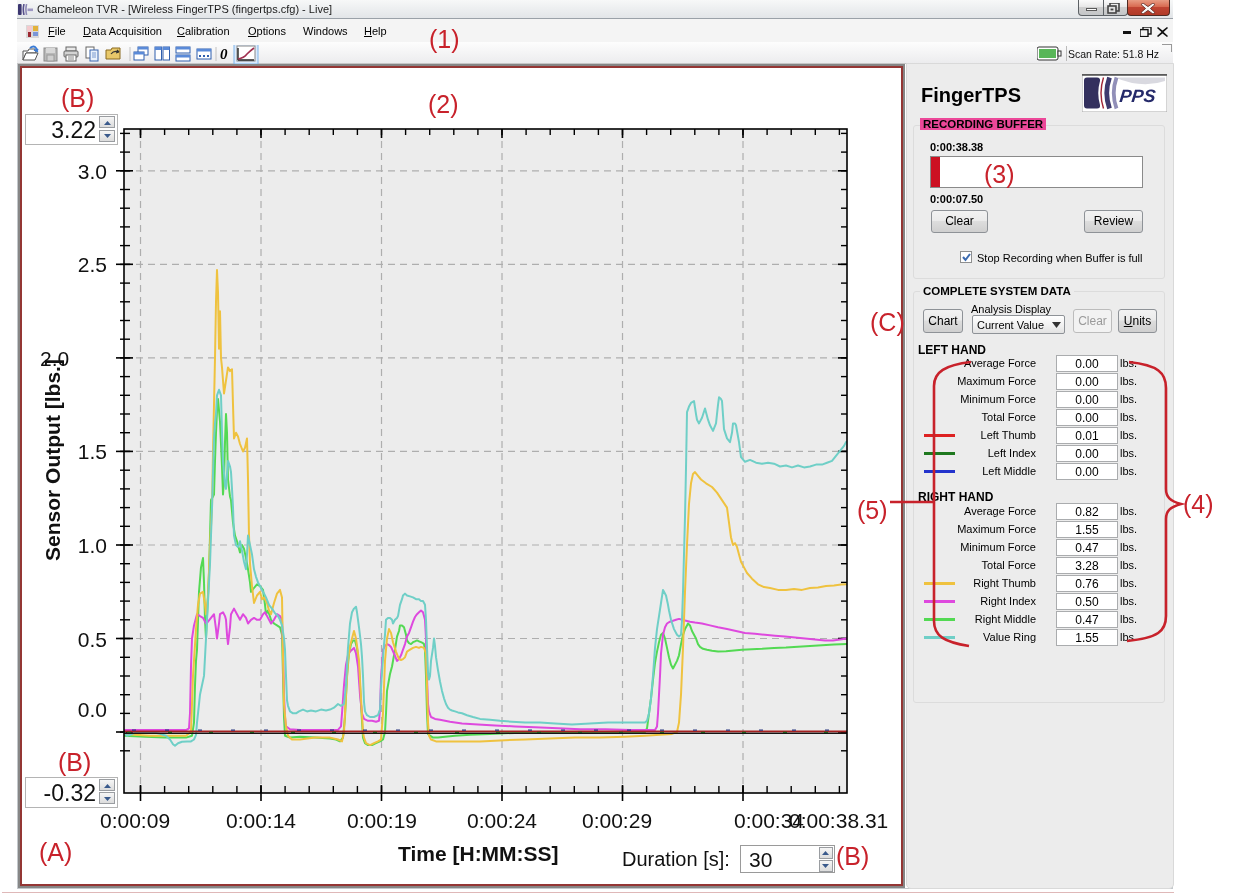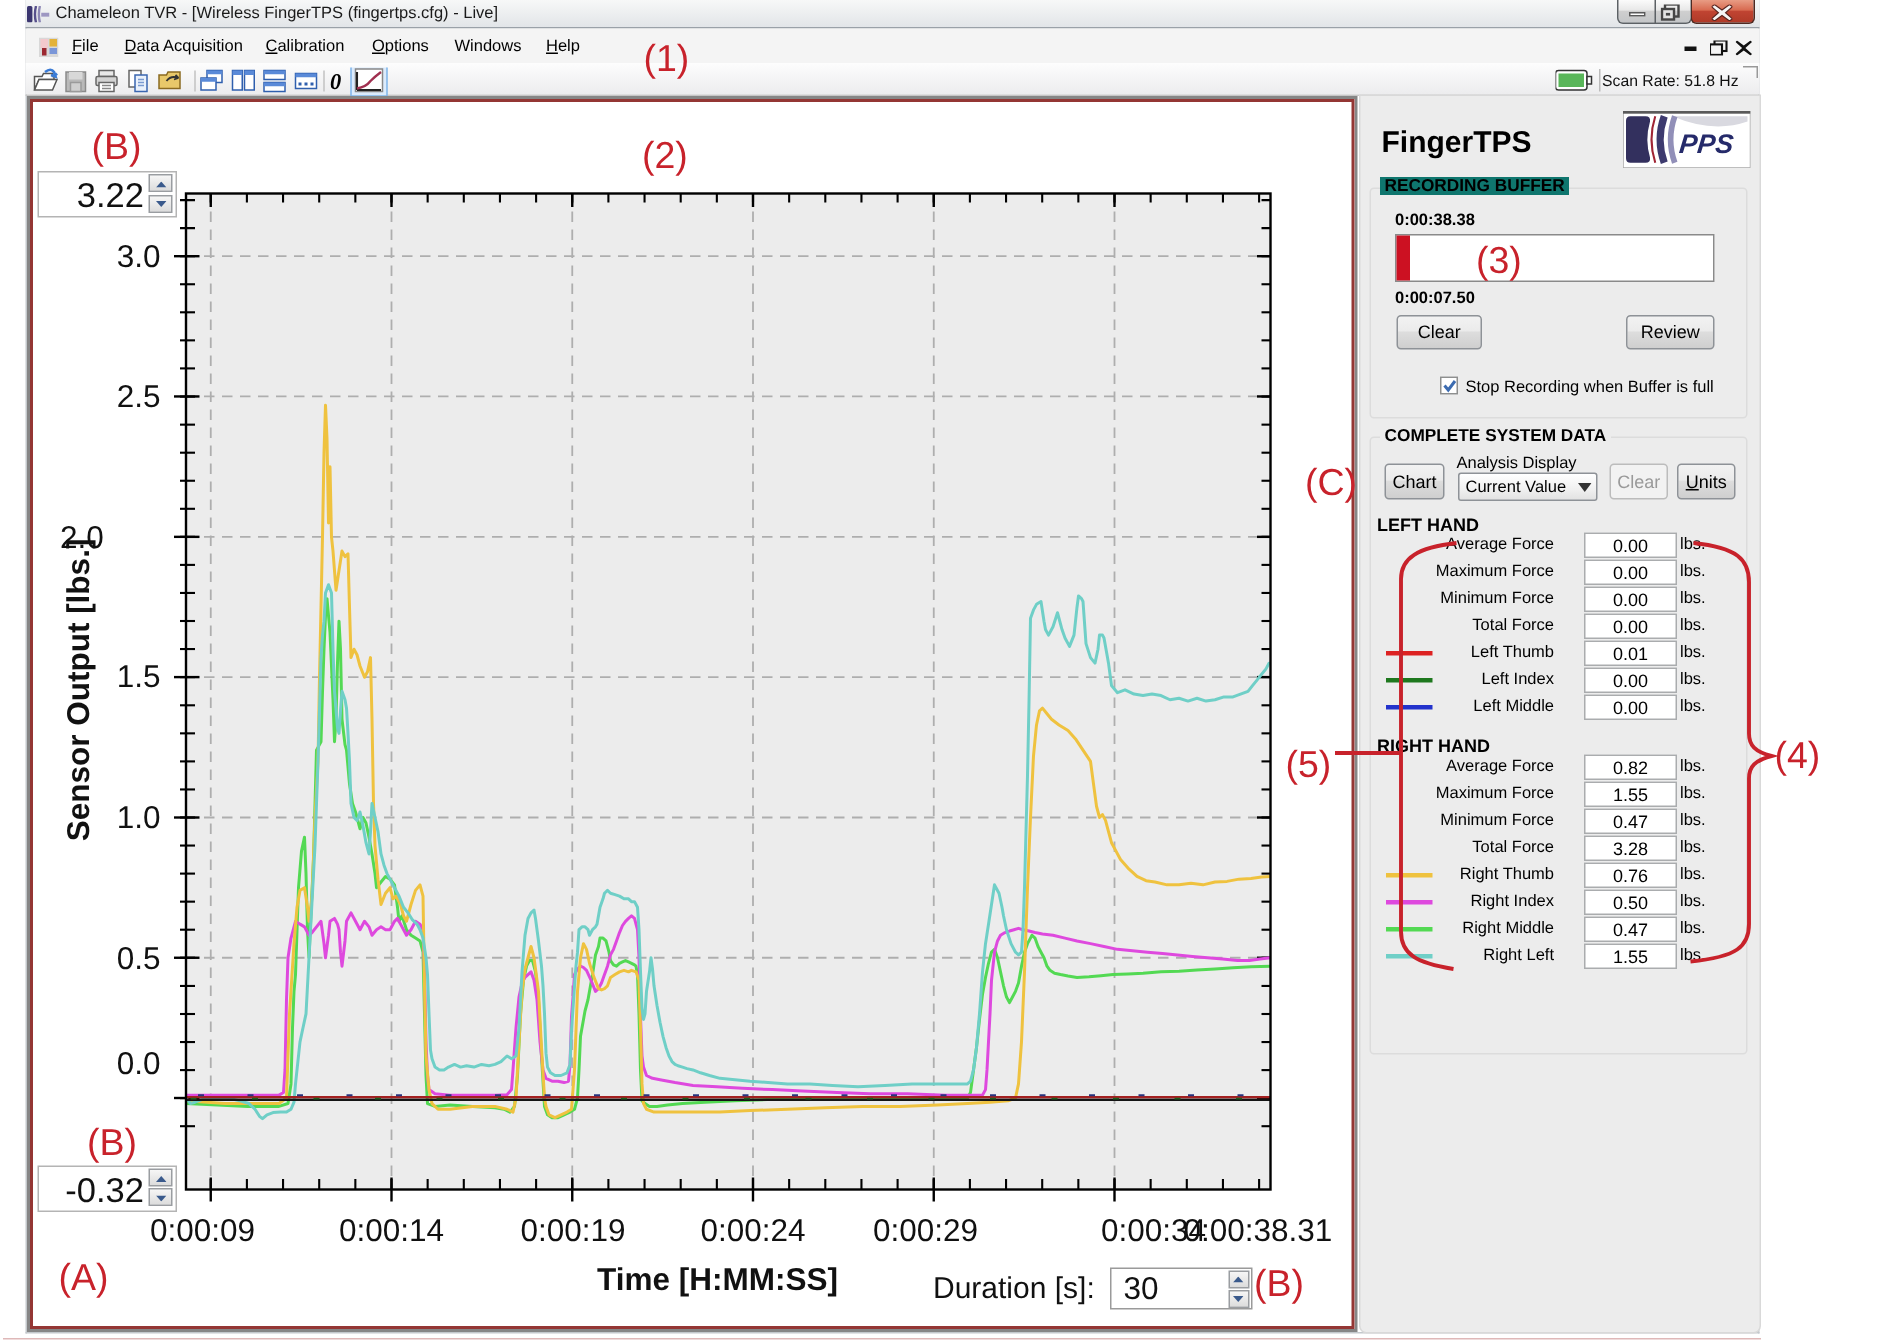--- a/index.html
+++ b/index.html
@@ -369,21 +369,21 @@
     <rect x="0" y="0" width="85" height="38" fill="#fff" stroke="#a8a8a8"></rect>
     <rect x="0" y="0" width="85" height="1.8" fill="#5a5a5a"></rect>
     <path d="M33 3.5 Q60 15 83 7 L83 3.5 Z" fill="#d9d9e0"></path>
     <path d="M5 3.5 h10 q3.5 0 3 3.5 q-3.5 12 0 24 q0.5 3.5 -3 3.5 h-10 q-3 0 -3 -3 v-25 q0 -3 3 -3 z" fill="#33305e"></path>
     <path d="M21.5 3.5 Q16.5 19 21.5 34.5" fill="none" stroke="#a02535" stroke-width="1.4"></path>
     <path d="M27.5 3.5 Q22 19 27.5 34.5" fill="none" stroke="#3d3a6e" stroke-width="4.8"></path>
     <path d="M34.5 3.5 Q29 19 34.5 34.5" fill="none" stroke="#918fb8" stroke-width="3.8"></path>
     <text x="40" y="28" font-size="18" font-weight="bold" font-style="italic" fill="#252a6a" font-family="Liberation Sans,sans-serif" transform="skewX(-6)">PPS</text>
   </svg>
 <div class="a" style="left:913px;top:125px;width:252px;height:154px;border:1px solid #dcdcdc;border-radius:3px"></div>
-<div class="a b" style="left:920px;top:118px;font-size:11.5px;background:#0f766e;padding:0 3px">RECORDING BUFFER</div>
+<div class="a b" style="left:920px;top:118px;font-size:11.5px;background:#ec4899;padding:0 3px">RECORDING BUFFER</div>
 <div class="a b" style="left:930px;top:141px;font-size:11px">0:00:38.38</div>
 <div class="a" style="left:930px;top:156px;width:213px;height:32px;background:#fff;border:1px solid #8a8a8a"></div>
 <div class="a" style="left:931px;top:157px;width:9px;height:30px;background:#cc1122"></div>
 <div class="a b" style="left:930px;top:193px;font-size:11px">0:00:07.50</div>
 <div class="btn" style="left:931px;top:210px;width:57px;height:23px;line-height:21px">Clear</div>
 <div class="btn" style="left:1084px;top:210px;width:59px;height:23px;line-height:21px">Review</div>
 <div class="a" style="left:960px;top:251px;width:12px;height:12px;background:#fff;border:1px solid #8e8f8f"></div>
 <svg class="a" style="left:961px;top:252px" width="11" height="11" viewBox="0 0 11 11">
     <path d="M2 5 L4.5 8 L9 2" fill="none" stroke="#3c6bb0" stroke-width="2"></path>
   </svg>
@@ -442,21 +442,21 @@
 <div class="lbl" style="left:1120px;top:577px">lbs.</div>
 <div class="sw" style="left:924px;top:582px;background:#efc23f"></div>
 <div class="rlbl" style="left:936px;top:595px;width:100px">Right Index</div>
 <div class="vbox" style="left:1056px;top:593px">0.50</div>
 <div class="lbl" style="left:1120px;top:595px">lbs.</div>
 <div class="sw" style="left:924px;top:600px;background:#de49de"></div>
 <div class="rlbl" style="left:936px;top:613px;width:100px">Right Middle</div>
 <div class="vbox" style="left:1056px;top:611px">0.47</div>
 <div class="lbl" style="left:1120px;top:613px">lbs.</div>
 <div class="sw" style="left:924px;top:618px;background:#53d953"></div>
-<div class="rlbl" style="left:936px;top:631px;width:100px">Right Left</div>
+<div class="rlbl" style="left:936px;top:631px;width:100px">Value Ring</div>
 <div class="vbox" style="left:1056px;top:629px">1.55</div>
 <div class="lbl" style="left:1120px;top:631px">lbs.</div>
 <div class="sw" style="left:924px;top:636px;background:#6fcfc7"></div>
 <div class="a red" style="left:429px;top:25px">(1)</div>
 <div class="a red" style="left:428px;top:90px">(2)</div>
 <div class="a red" style="left:61px;top:84px">(B)</div>
 <div class="a red" style="left:984px;top:160px">(3)</div>
 <div class="a red" style="left:870px;top:308px">(C)</div>
 <div class="a red" style="left:857px;top:496px">(5)</div>
 <div class="a red" style="left:1183px;top:490px">(4)</div>

